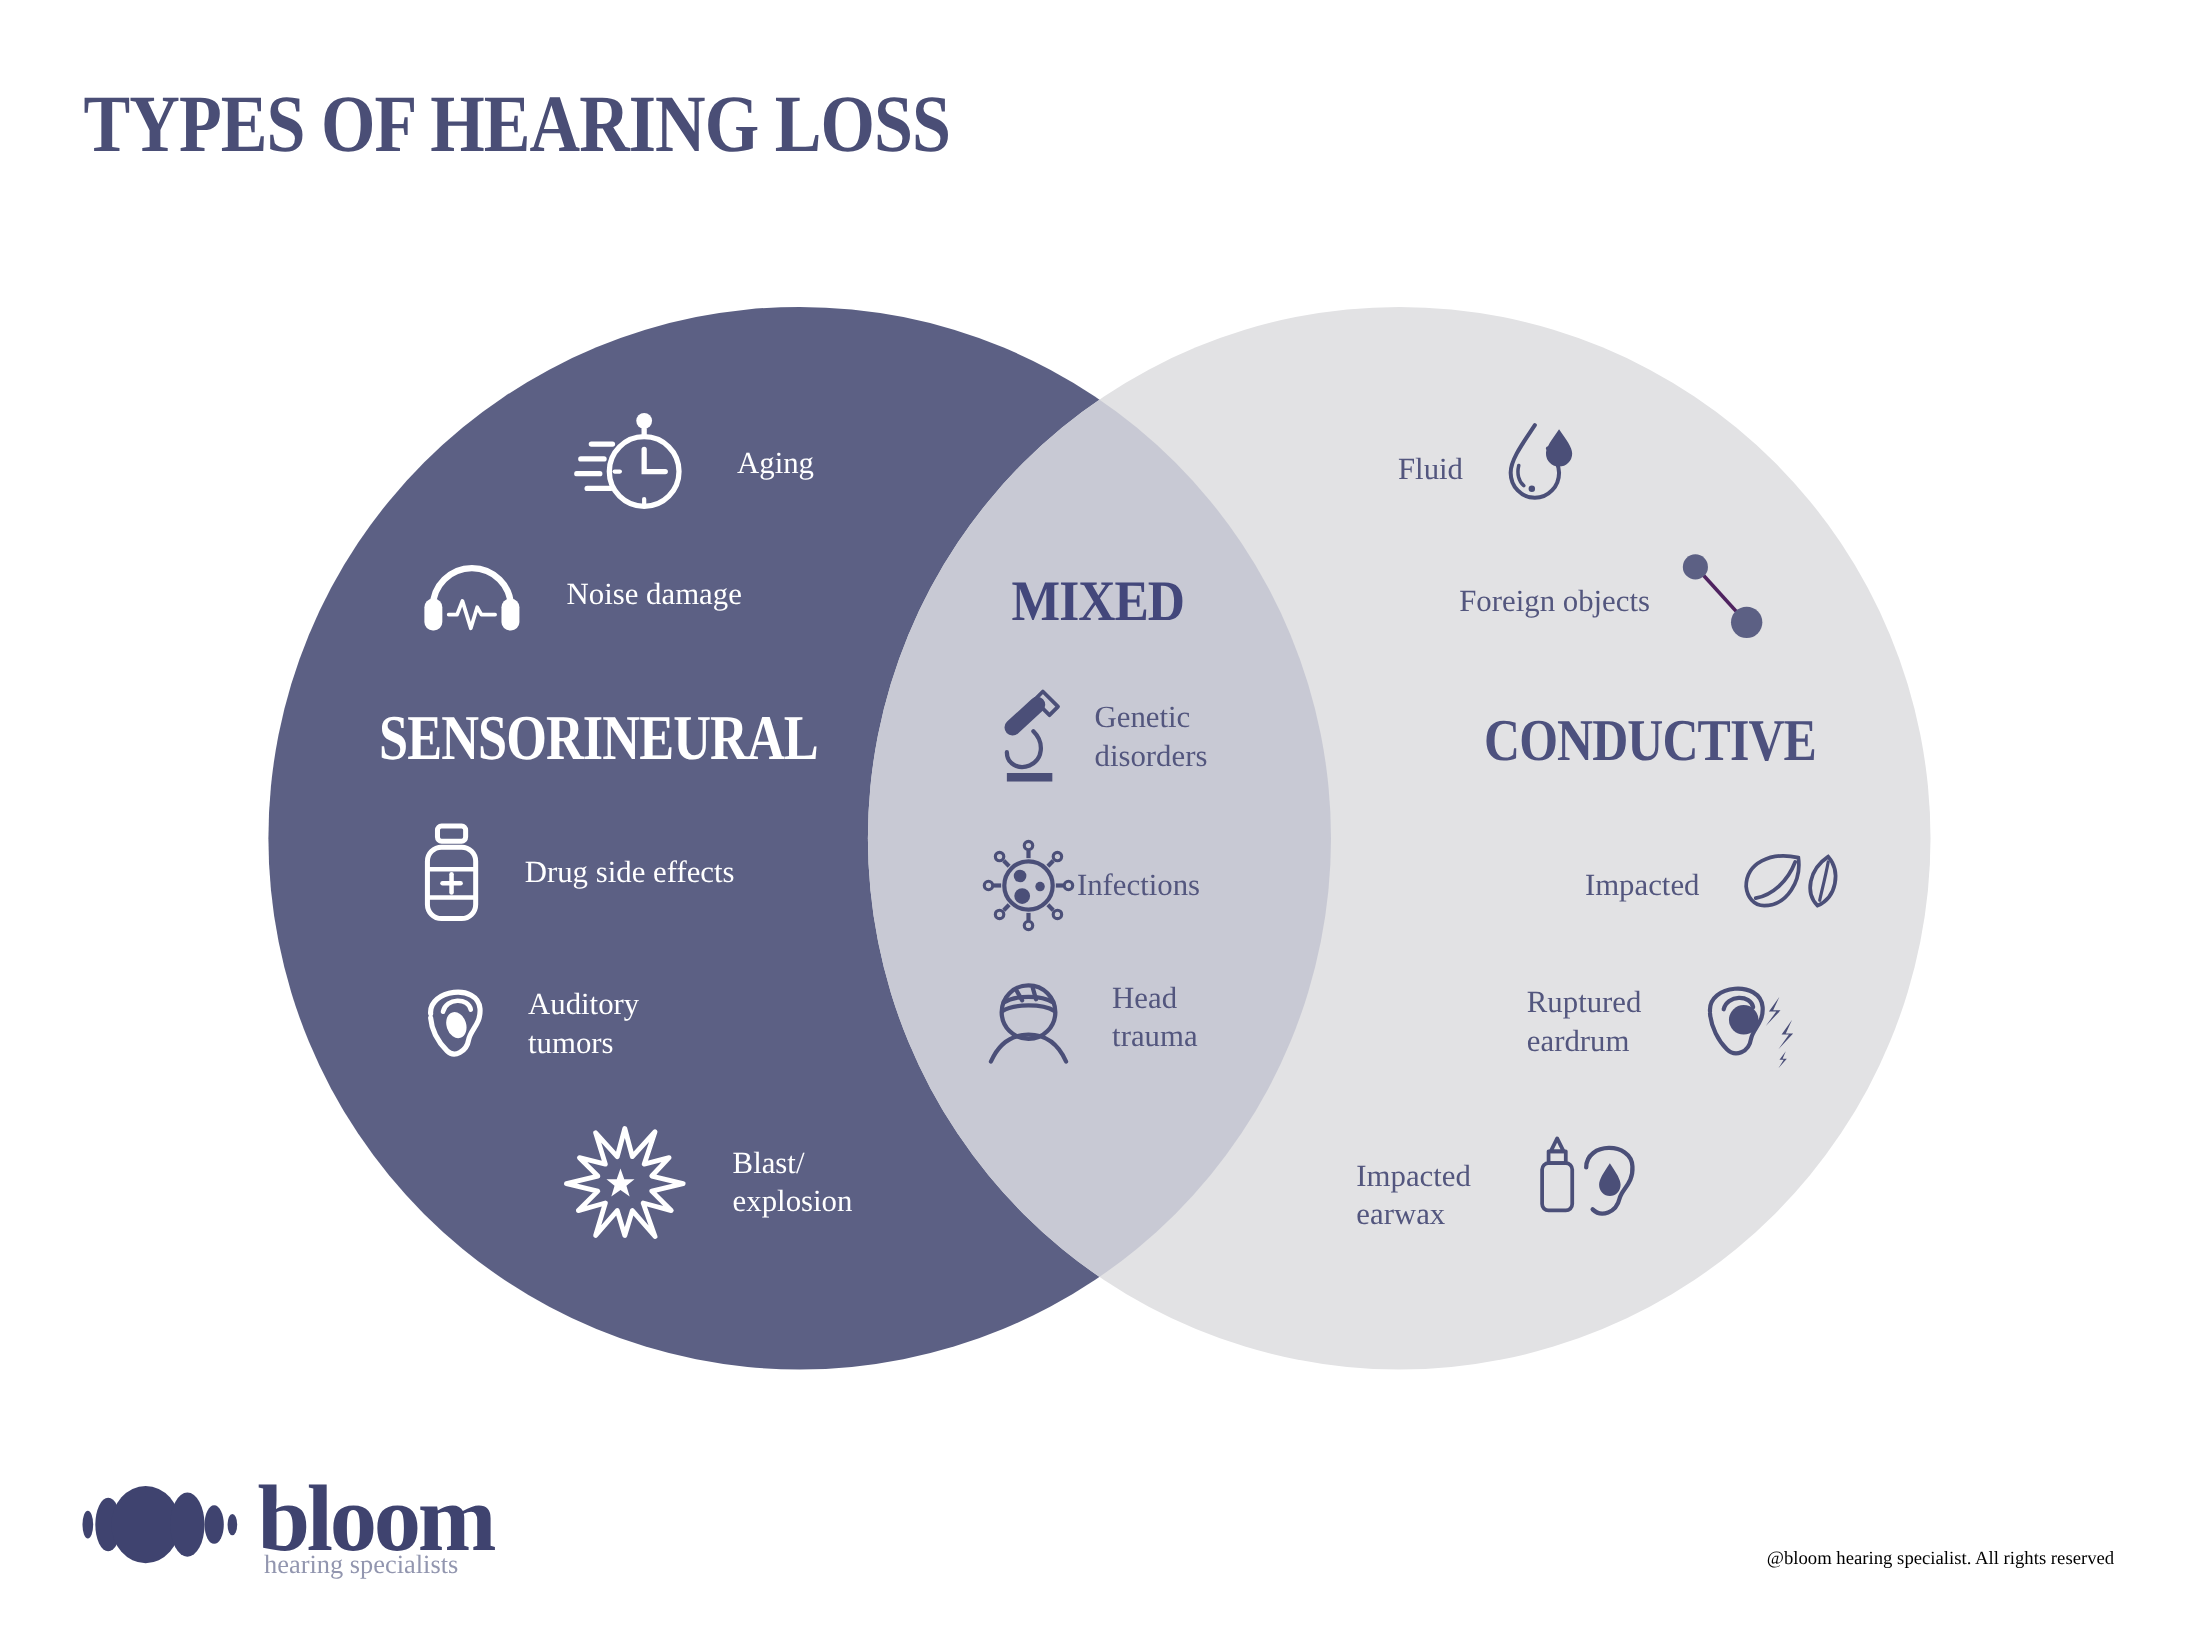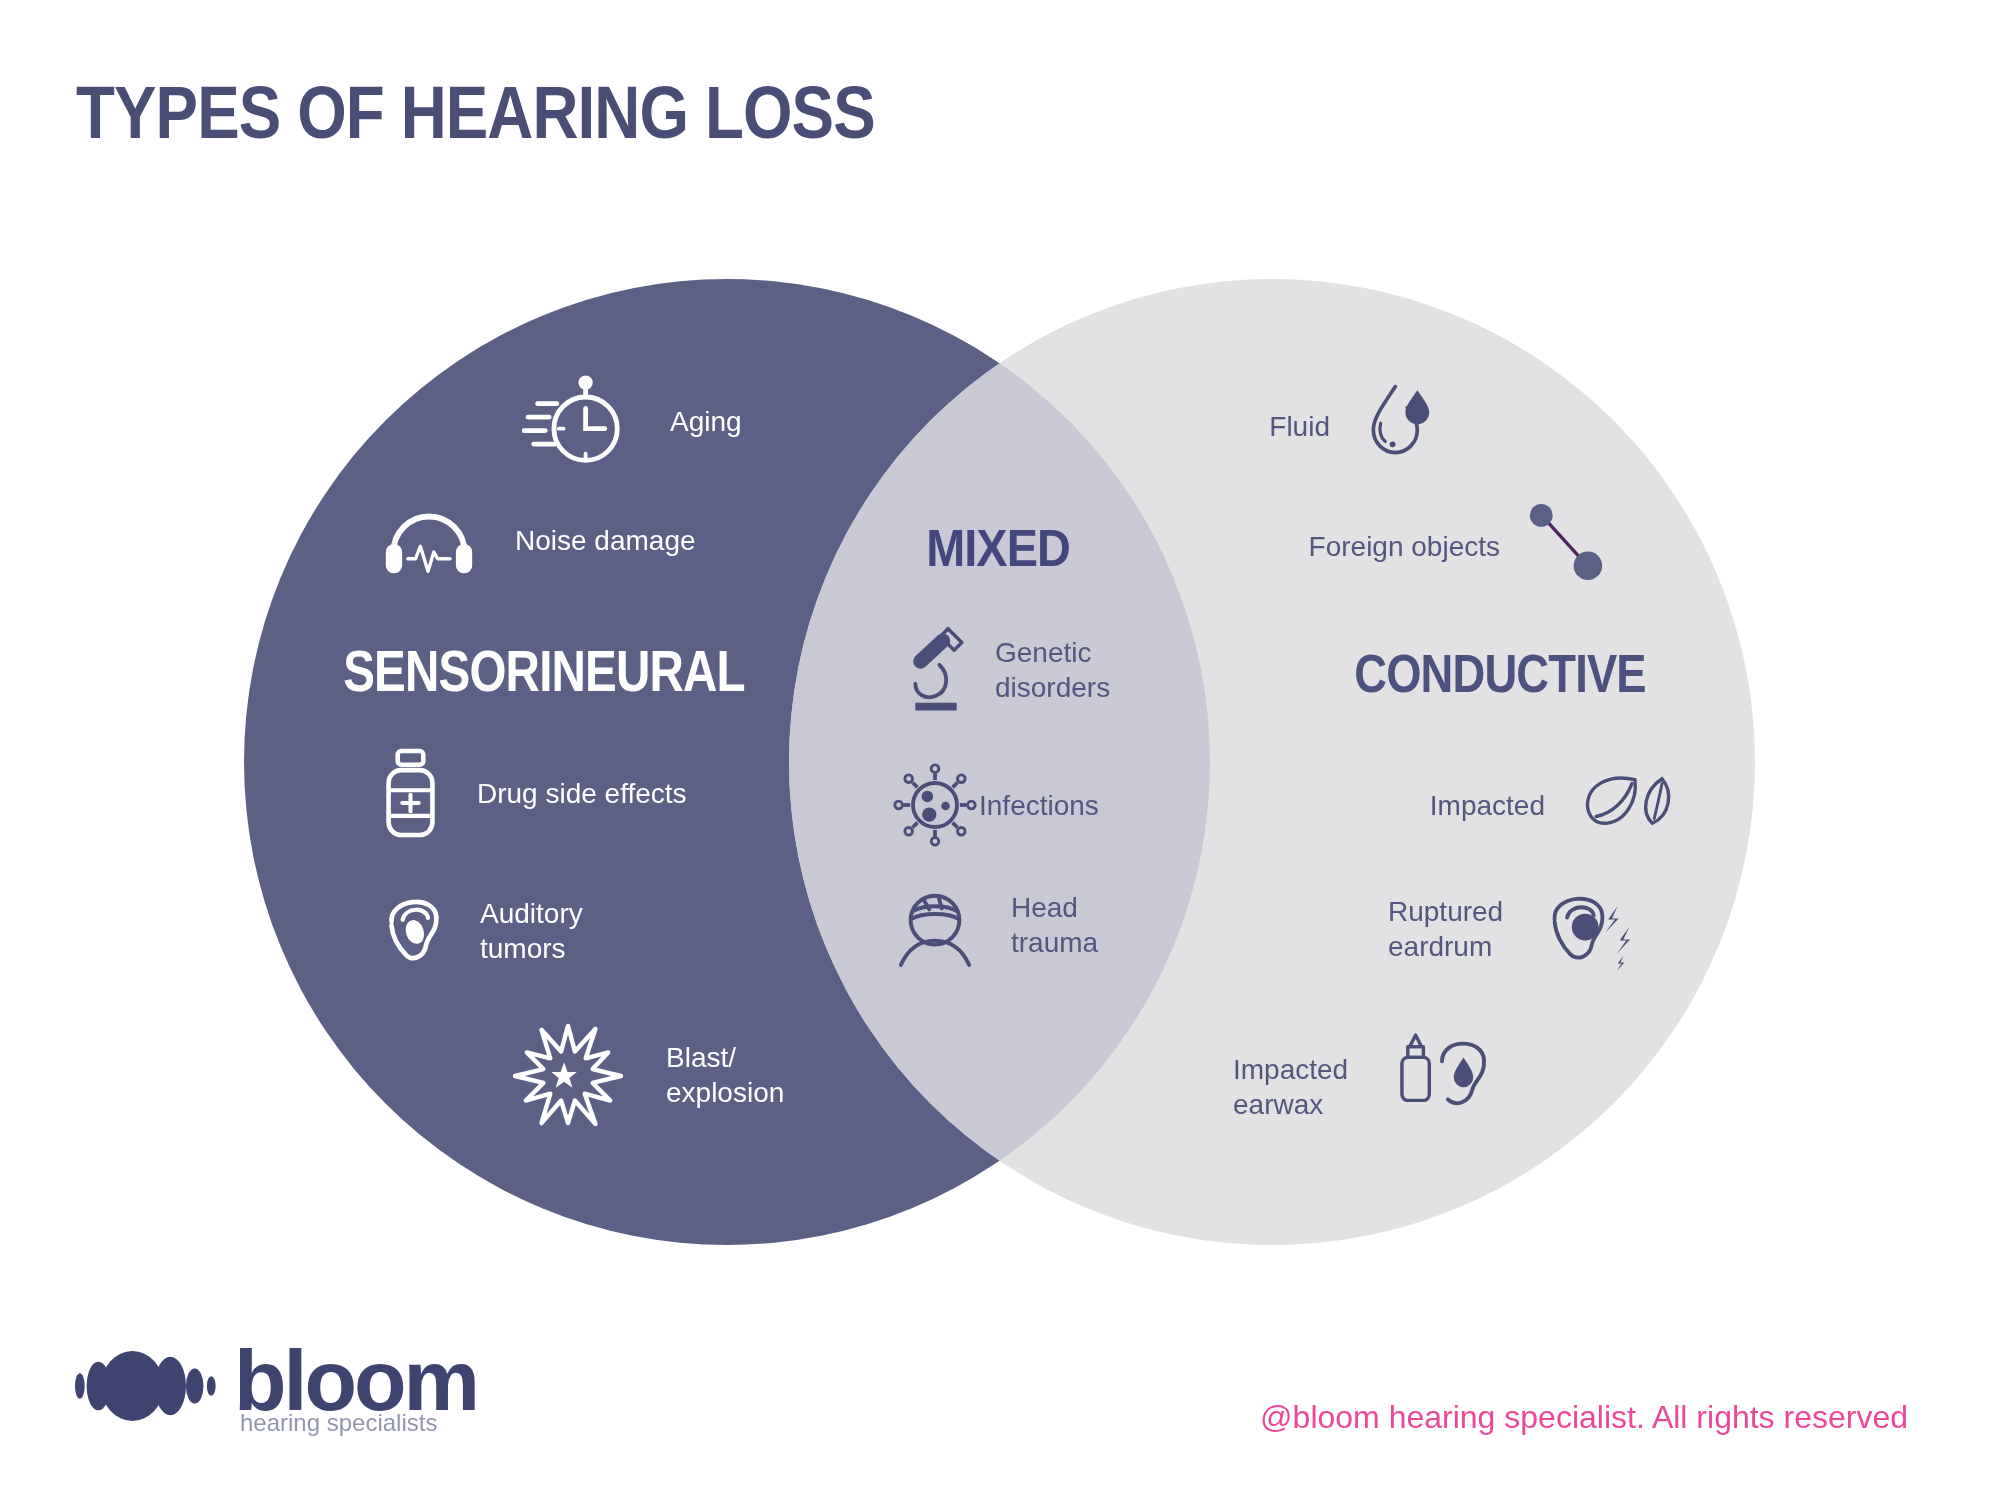--- a/index.html
+++ b/index.html
@@ -1,18 +1,18 @@
 <!DOCTYPE html>
 <html><head>
 <meta charset="utf-8">
 <style>
   html,body{margin:0;padding:0;background:#ffffff;}
   .canvas{
     position:relative;width:2000px;height:1500px;background:#ffffff;
-    overflow:hidden;font-family:Liberation Sans, sans-serif;
+    overflow:hidden;font-family:Liberation Serif, serif;
   }
   .venn-svg{position:absolute;left:0;top:0;}
   .page-title{
     position:absolute;left:76px;top:74px;
     font-size:74px;line-height:78px;font-weight:800;letter-spacing:-1px;
     color:#4a4e76;transform:scaleX(.86);transform-origin:left center;white-space:nowrap;
   }
   .heading{
     position:absolute;text-align:center;font-weight:800;letter-spacing:-1px;white-space:nowrap;
   }
@@ -26,21 +26,21 @@
   .icon{flex:none;display:block;}
   .brand{
     position:absolute;left:234px;top:1337px;font-size:86px;line-height:86px;
     font-weight:700;letter-spacing:-3px;color:#3f436f;
   }
   .tagline{
     position:absolute;left:240px;top:1410px;width:214px;text-align:left;
     font-size:24px;line-height:26px;color:#9296af;
   }
   .copyright{
-    position:absolute;right:92px;top:1403px;font-size:32px;line-height:28px;color:#ec4899;
+    position:absolute;right:78px;top:1403px;font-size:17px;line-height:28px;color:#000000;
   }
 </style>
 </head>
 <body>
 
 <div class="canvas">
 
   <svg class="venn-svg" width="2000" height="1500" viewBox="0 0 2000 1500">
     <defs>
       <clipPath id="leftClip">

